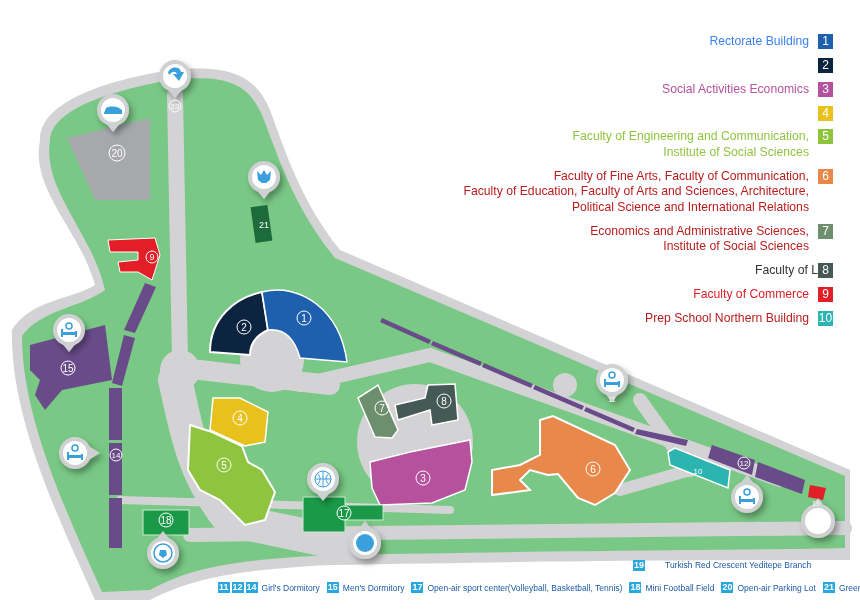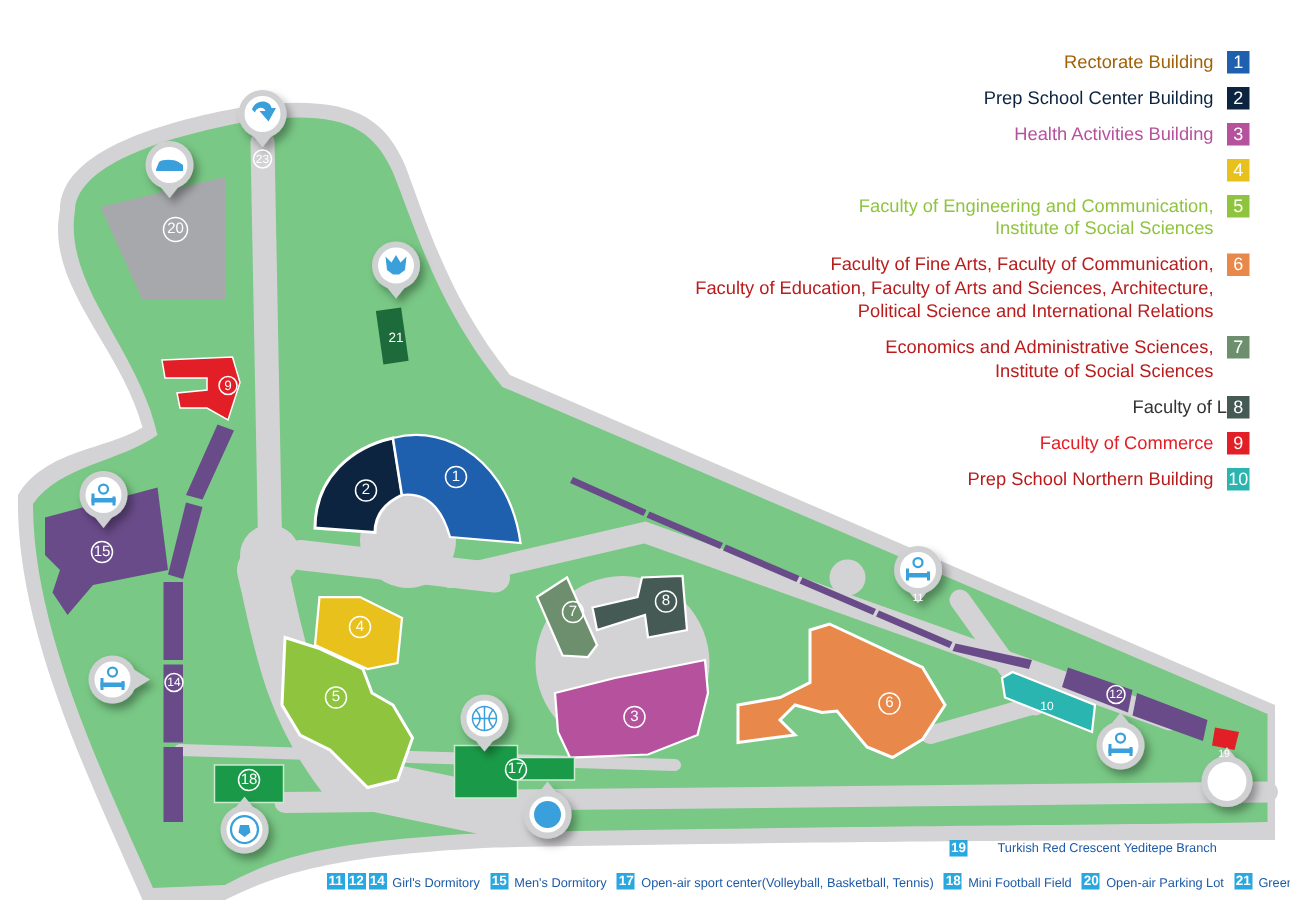--- a/index.html
+++ b/index.html
@@ -232,29 +232,28 @@
     <circle cx="818" cy="521" r="17" fill="#cfd0d2"></circle>
     <path d="M810,508 L818,498 L826,508 Z" fill="#cfd0d2"></path>
     <circle cx="818" cy="521" r="13" fill="#fff"></circle>
   </g>
   <path d="M815,512 A9,9 0 1,1 815,530 A7,7 0 1,0 815,512 Z" fill="#e21e26"></path>
   <text class="map-label" x="816" y="503" font-size="7">19</text>
 </svg>
 
 <div class="legend">
   <div class="legend-item">
-    <span class="legend-text" style="color:#a16207">Rectorate Building</span>
+    <span class="legend-text" style="color:#3b82f6">Rectorate Building</span>
     <span class="legend-num" style="background:#1e5fae">1</span>
   </div>
   <div class="legend-item">
-    <span class="legend-text" style="color:#0c2440">Prep School Center Building</span>
     <span class="legend-num" style="background:#0c2440">2</span>
   </div>
   <div class="legend-item">
-    <span class="legend-text" style="color:#b6519e">Health Activities Building</span>
+    <span class="legend-text" style="color:#b6519e">Social Activities Economics</span>
     <span class="legend-num" style="background:#b6519e">3</span>
   </div>
   <div class="legend-item">
     <span class="legend-num" style="background:#e8c11c">4</span>
   </div>
   <div class="legend-item">
     <span class="legend-text" style="color:#8fc43f">Faculty of Engineering and Communication,
 Institute of Social Sciences</span>
     <span class="legend-num" style="background:#8fc43f">5</span>
   </div>

